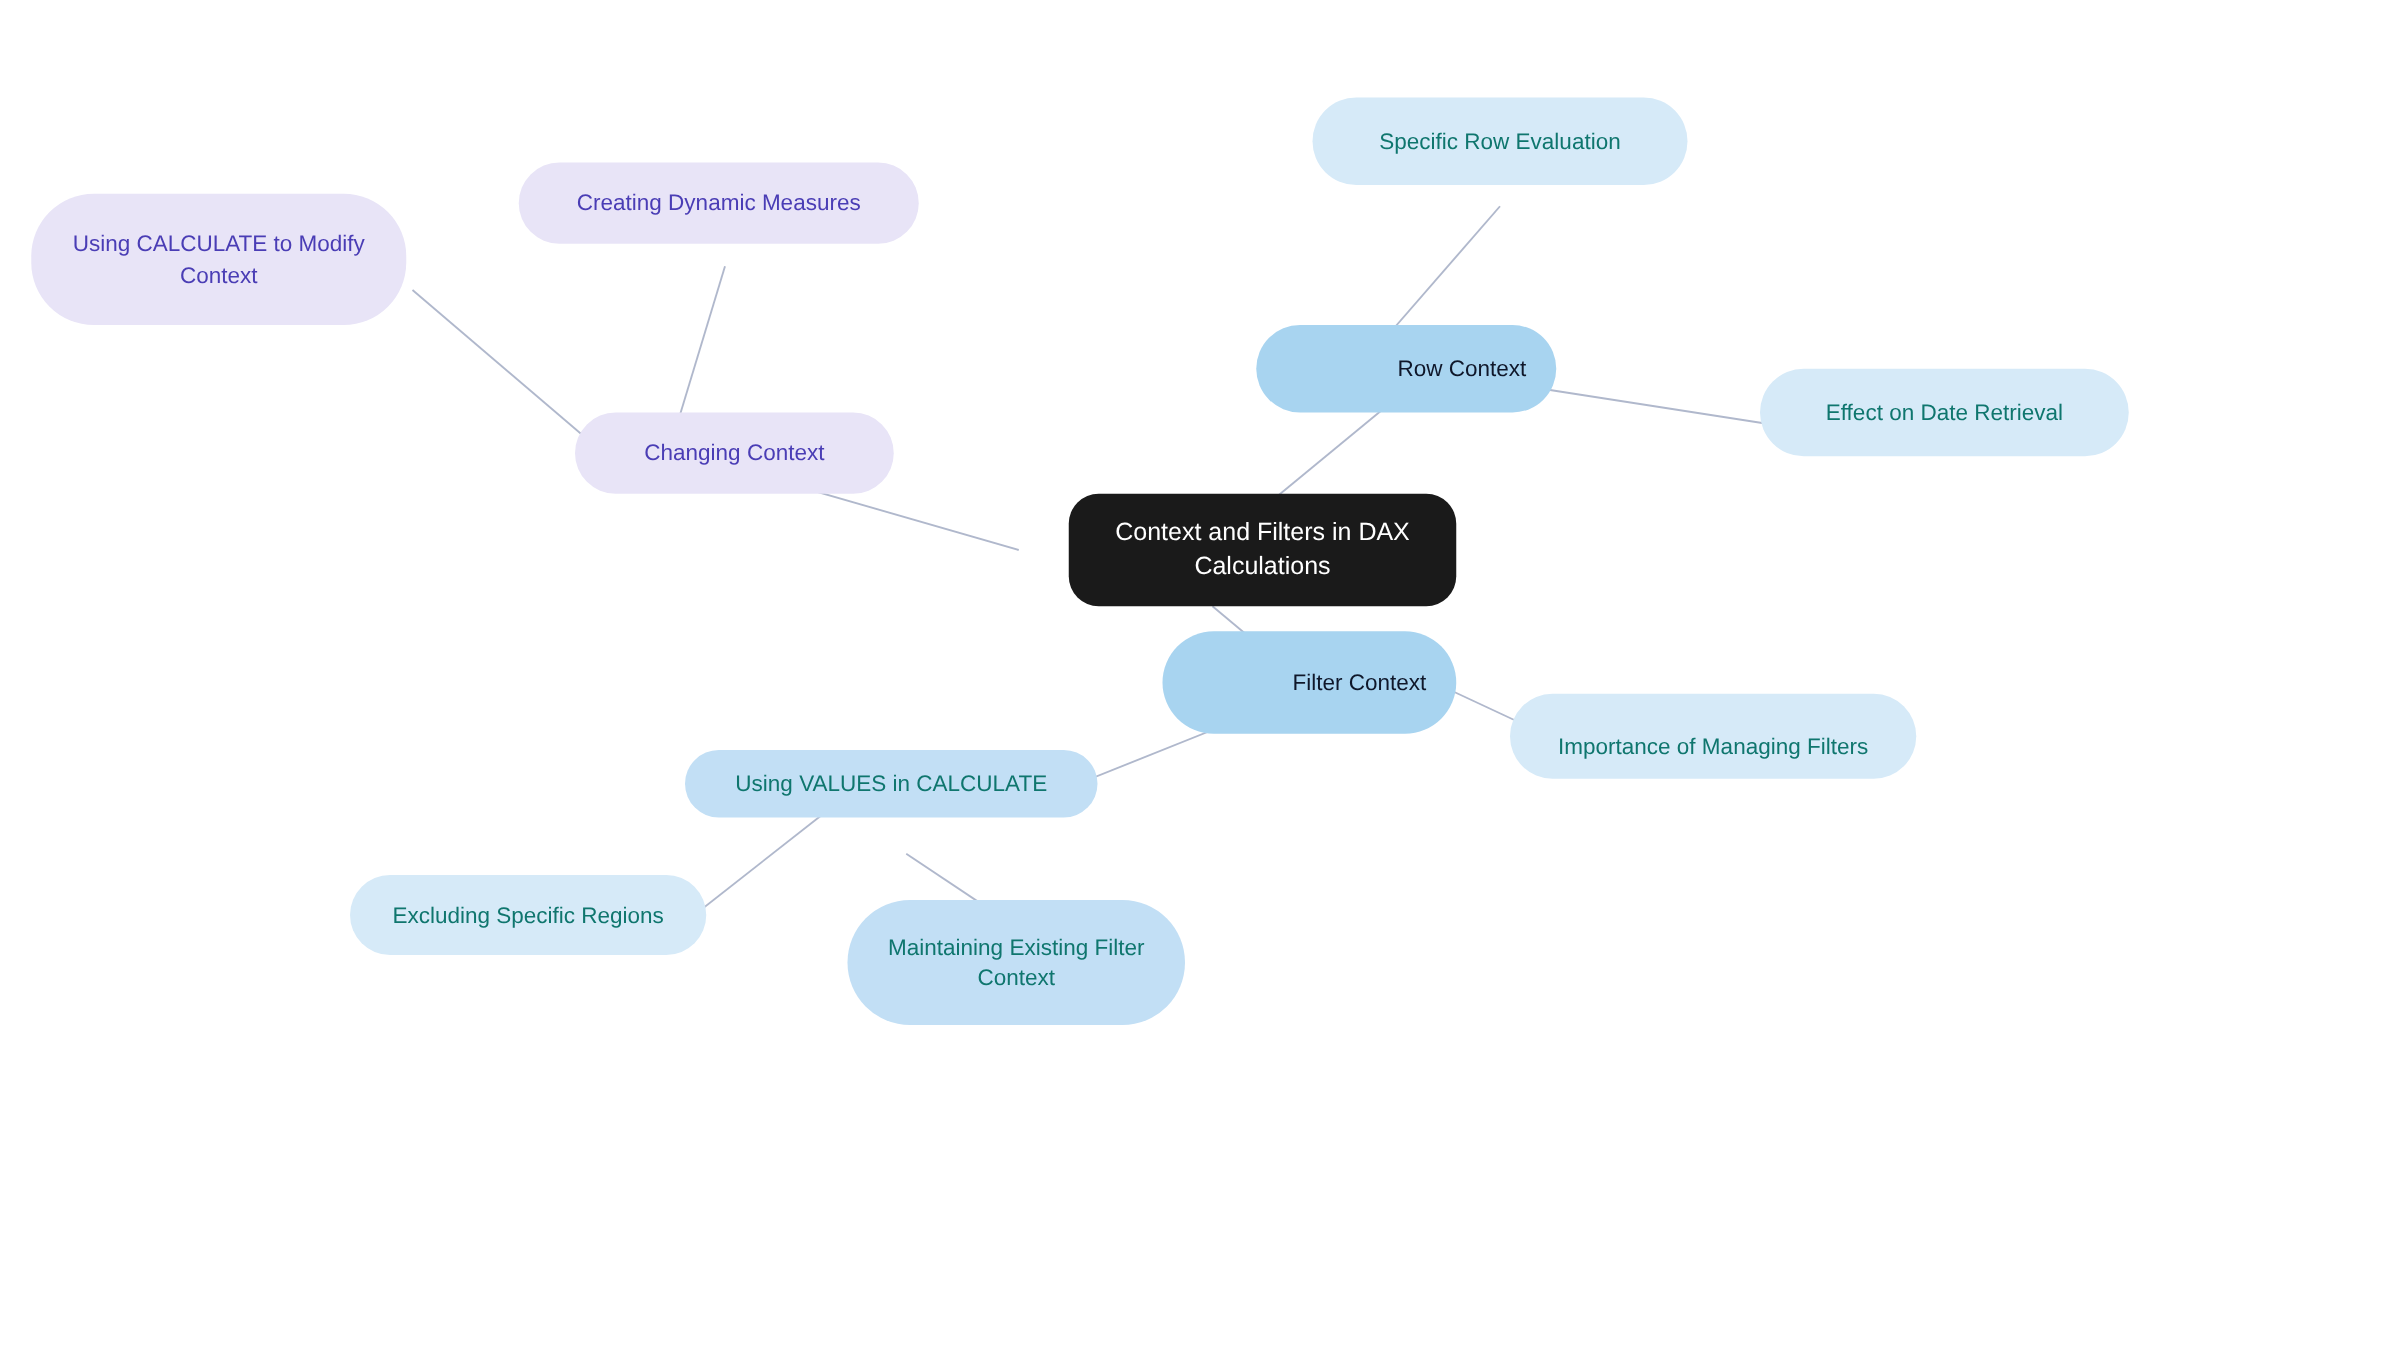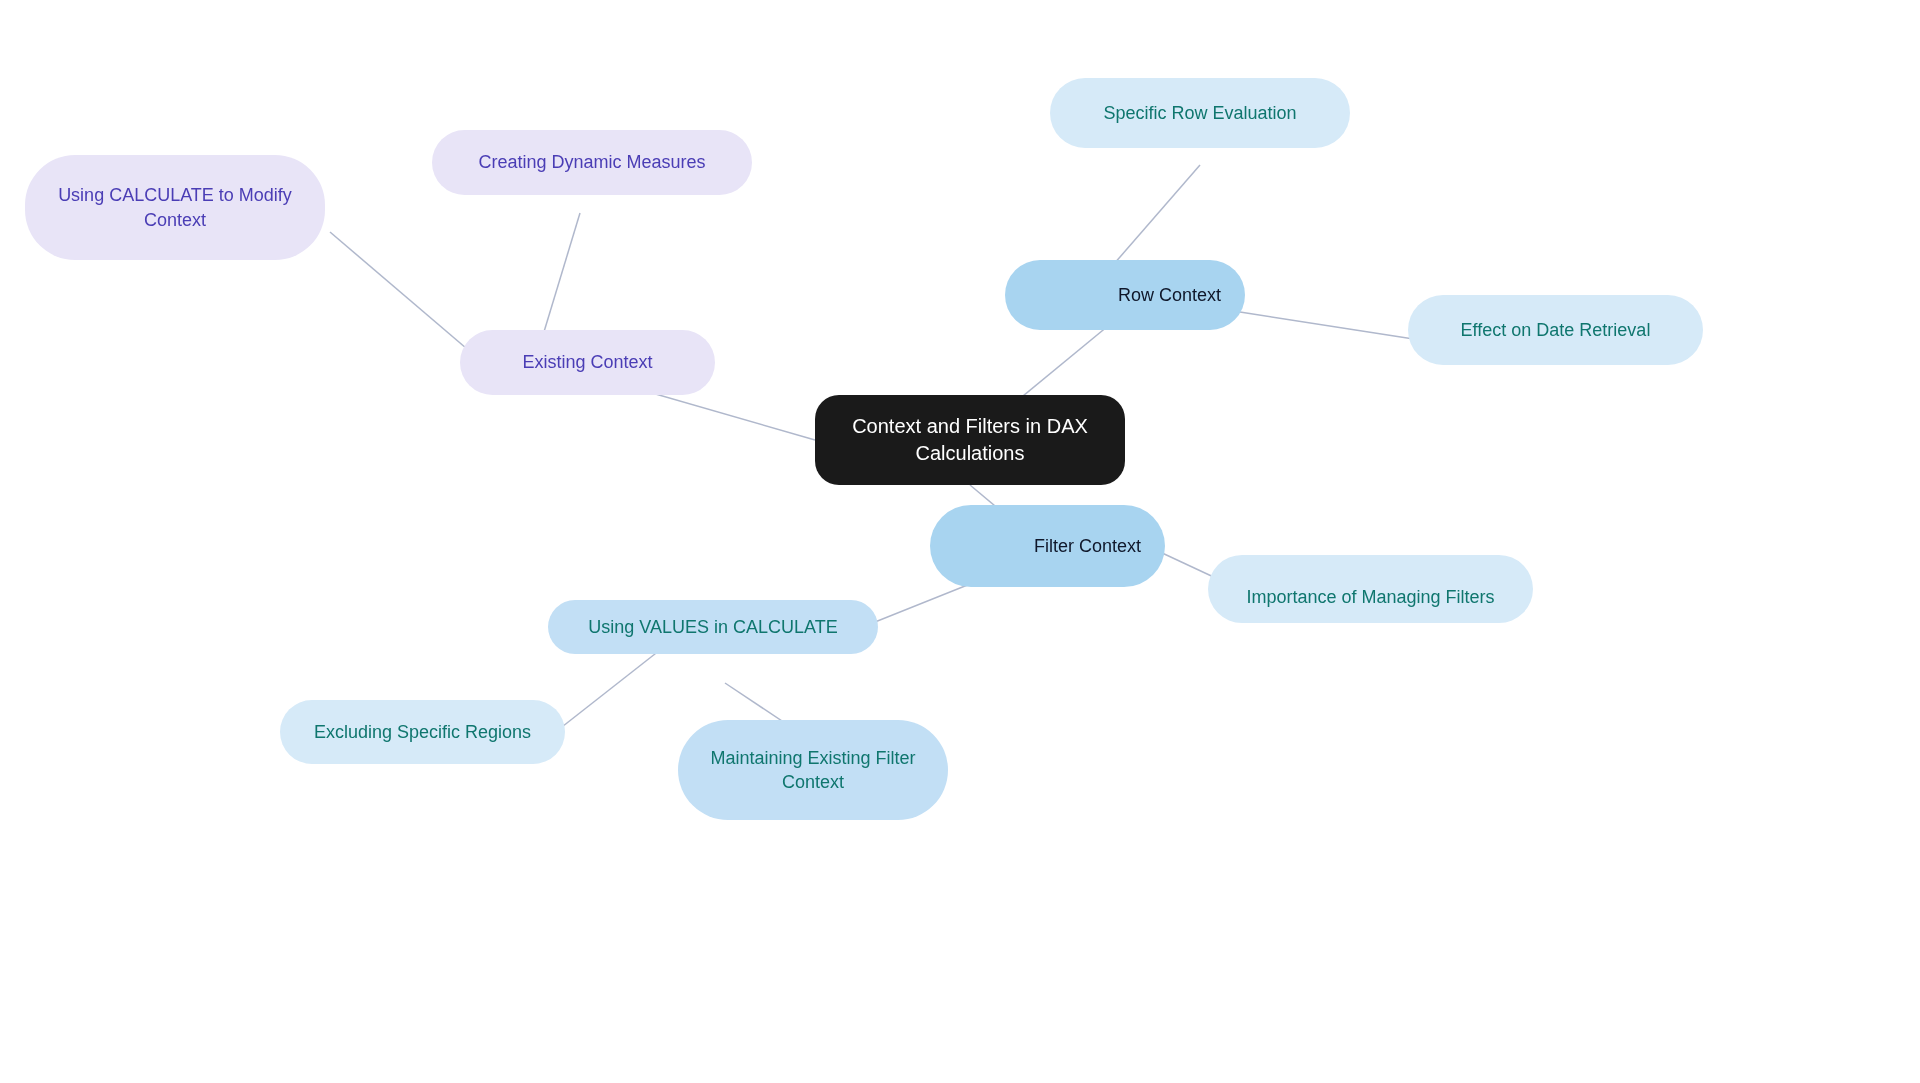--- a/index.html
+++ b/index.html
@@ -30,20 +30,21 @@
     }
     .node-label {
       font-size: 18px;
       font-weight: 500;
       line-height: 1.35;
     }
     .node-center {
       background: #1a1a1a;
       color: #ffffff;
       border-radius: 24px;
+      margin-left: 40px;
     }
     .node-center .node-label {
       font-size: 20px;
       font-weight: 500;
     }
     .node-purple {
       background: #e8e4f7;
       color: #4a3db5;
       border: none;
     }
@@ -86,29 +87,29 @@
 
   <line x1="725" y1="683" x2="833" y2="755" stroke="#b0b8cc" stroke-width="1.5"></line>
 </svg>
 
 <div class="node node-center" style="left:815px; top:395px; width:310px; height:90px;">
   <span class="node-label">Context and Filters in DAX
 Calculations</span>
 </div>
 
 <div class="node node-purple" style="left:460px; top:330px; width:255px; height:65px;">
-  <span class="node-label">Existing Context</span>
+  <span class="node-label">Changing Context</span>
 </div>
 
 <div class="node node-purple" style="left:25px; top:155px; width:300px; height:105px;">
   <span class="node-label">Using CALCULATE to Modify
 Context</span>
 </div>
 
-<div class="node node-purple" style="left:432px; top:130px; width:320px; height:65px;">
+<div class="node node-purple" style="left:415px; top:130px; width:320px; height:65px;">
   <span class="node-label">Creating Dynamic Measures</span>
 </div>
 
 <div class="node node-blue-mid" style="left:1005px; top:260px; width:240px; height:70px; background:#a8d4f0;">
   <span class="node-label">Row Context</span>
 </div>
 
 <div class="node node-blue" style="left:1050px; top:78px; width:300px; height:70px;">
   <span class="node-label">Specific Row Evaluation</span>
 </div>

